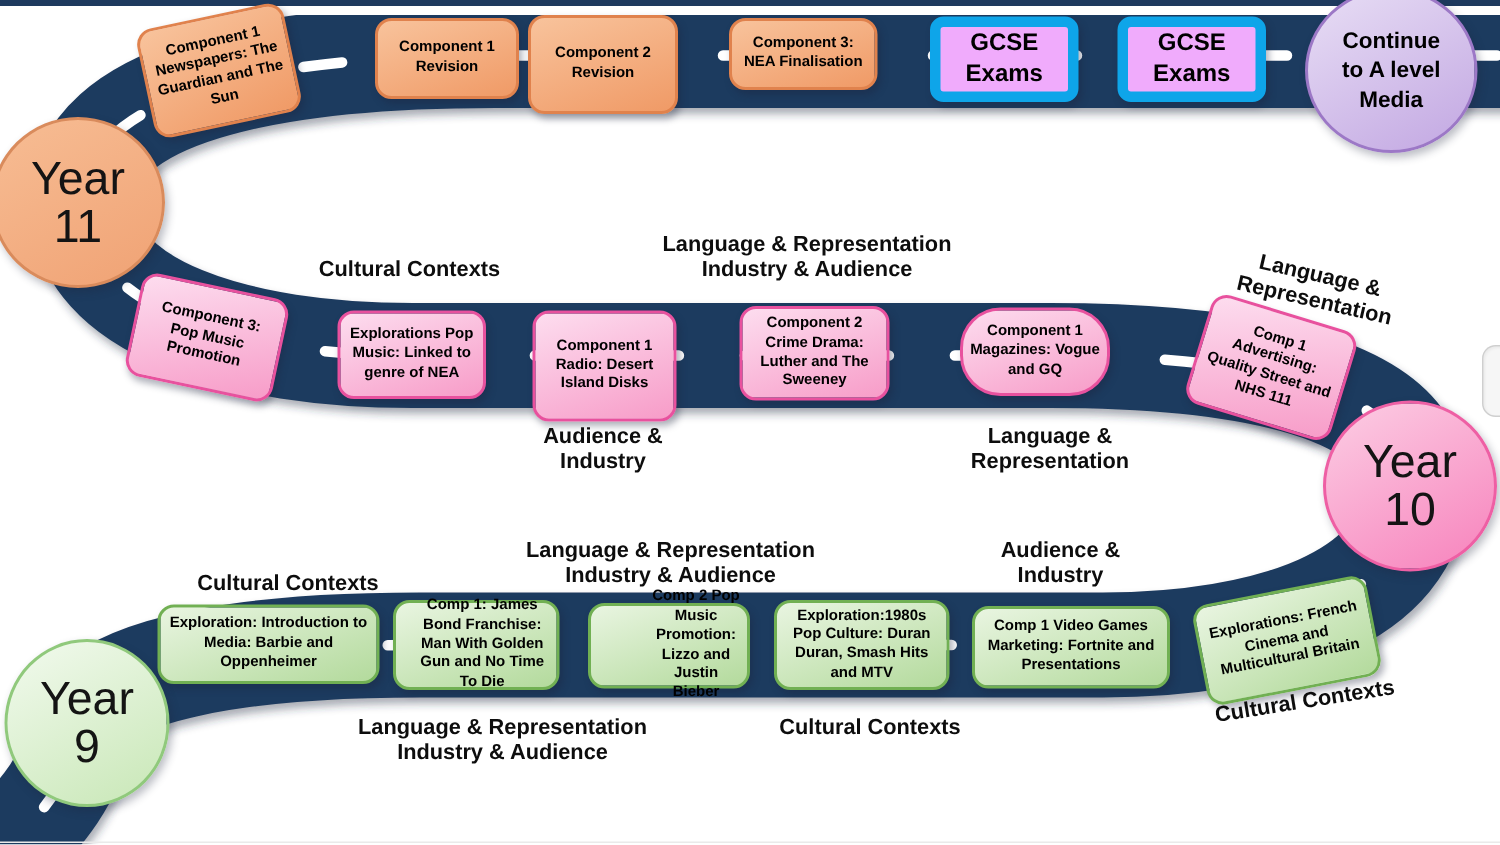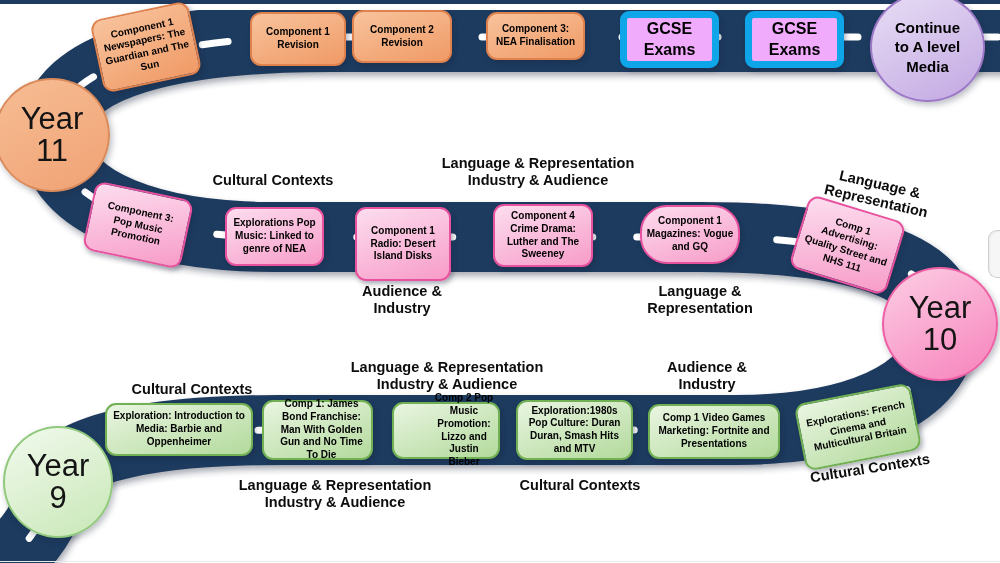--- a/index.html
+++ b/index.html
@@ -59,38 +59,38 @@
       <path d="M 1012 37 L 330 37 C 180 37, 55 62, 55 135 C 55 206, 160 237, 275 237 L 700 237 C 810 237, 943 252, 943 325 C 943 398, 845 430, 735 430 L 280 430 C 160 430, 60 447, 54 485 C 49 517, 28 543, 2 568" fill="none" stroke="#1e3a5e" stroke-width="70"></path>
     </g>
     <path d="M 1012 37 L 330 37 C 180 37, 55 62, 55 135 C 55 206, 160 237, 275 237 L 700 237 C 810 237, 943 252, 943 325 C 943 398, 845 430, 735 430 L 280 430 C 160 430, 60 447, 54 485 C 49 517, 28 543, 2 568" fill="none" stroke="#ffffff" stroke-width="7" stroke-linecap="round" stroke-dasharray="26 44" stroke-dashoffset="-14"></path>
   </svg>
 
   <div class="topline"></div>
   <div class="bottomline"></div>
 
   <div class="box orange" style="left:96px;top:10px;width:100px;height:74px;transform:rotate(-12deg);">Component 1 Newspapers: The Guardian and The Sun</div>
   <div class="box orange" style="left:226px;top:12px;width:96px;height:54px;margin-left:24px;">Component 1 Revision</div>
-  <div class="box orange" style="left:352px;top:10px;width:100px;height:53px;">Component 2 Revision</div>
+  <div class="box orange" style="left:352px;top:10px;width:100px;height:66px;">Component 2 Revision</div>
   <div class="box orange" style="left:486px;top:12px;width:99px;height:48px;">Component 3: NEA Finalisation</div>
   <div class="box whitebox" style="left:620px;top:11px;width:99px;height:57px;">GCSE Exams</div>
   <div class="box whitebox" style="left:745px;top:11px;width:99px;height:57px;">GCSE Exams</div>
 
   <div class="circle c-purple" style="left:870px;top:-8px;width:115px;height:110px;">
     <div class="inner">Continue to A level Media</div>
   </div>
 
   <div class="circle c-orange" style="left:-6px;top:78px;width:116px;height:114px;">
     <div class="yeartext">Year</div>
     <div class="yeartext">11</div>
   </div>
 
   <div class="box pink" style="left:88px;top:190px;width:100px;height:70px;transform:rotate(12deg);">Component 3: Pop Music Promotion</div>
   <div class="box pink" style="left:225px;top:207px;width:99px;height:59px;">Explorations Pop Music: Linked to genre of NEA</div>
   <div class="box pink" style="left:355px;top:207px;width:96px;height:74px;">Component 1 Radio: Desert Island Disks</div>
-  <div class="box pink" style="left:493px;top:204px;width:100px;height:63px;">Component 4 Crime Drama: Luther and The Sweeney</div>
+  <div class="box pink" style="left:493px;top:204px;width:100px;height:63px;">Component 2 Crime Drama: Luther and The Sweeney</div>
   <div class="box pink" style="left:640px;top:205px;width:100px;height:59px;border-radius:27px;">Component 1 Magazines: Vogue and GQ</div>
   <div class="box pink" style="left:797px;top:207px;width:101px;height:76px;transform:rotate(17deg);">Comp 1 Advertising: Quality Street and NHS 111</div>
 
   <div class="circle c-pink" style="left:882px;top:267px;width:116px;height:114px;">
     <div class="yeartext">Year</div>
     <div class="yeartext">10</div>
   </div>
 
   <div class="box green" style="left:105px;top:403px;width:148px;height:53px;">Exploration: Introduction to Media: Barbie and Oppenheimer</div>
   <div class="box green" style="left:262px;top:400px;width:111px;height:60px;padding-left:12px;">Comp 1: James Bond Franchise: Man With Golden Gun and No Time To Die</div>

